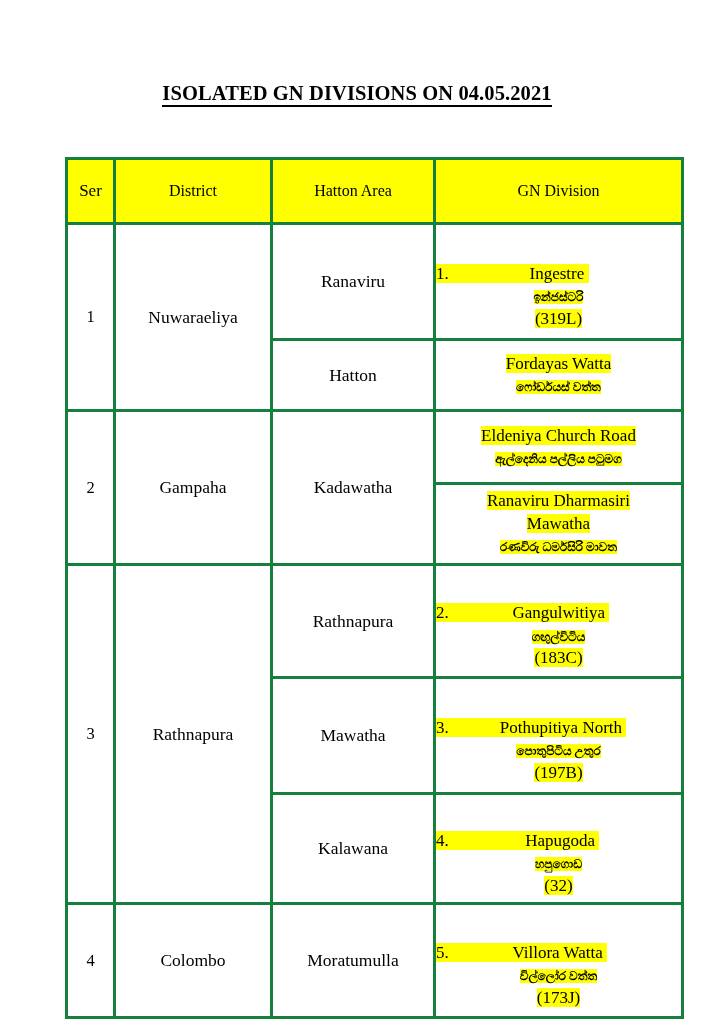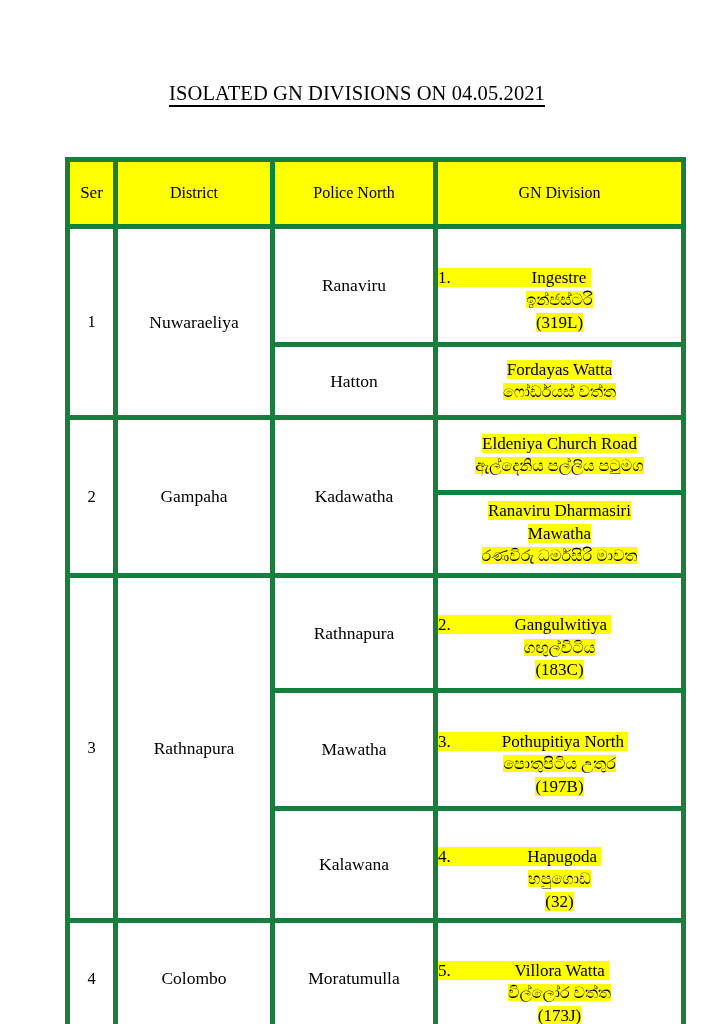--- a/index.html
+++ b/index.html
@@ -23,21 +23,21 @@
   }
 
   
   .doc-title {
     position: absolute;
     top: 82px;
     left: 0;
     width: 714px;
     text-align: center;
     font-size: 20.5px;
-    font-weight: normal;
+    font-weight: bold;
     letter-spacing: 0.1px;
     line-height: 1.1;
   }
   .doc-title span {
     border-bottom: 2px solid #000;
     padding-bottom: 1px;
   }
 
   
   .tbl-wrap {
@@ -45,21 +45,21 @@
     top: 157px;
     left: 65px;
     width: 616px;
   }
   table.gn {
     border-collapse: collapse;
     width: 616px;
     table-layout: fixed;
   }
   table.gn td, table.gn th {
-    border: 5px solid #15803d;
+    border: 3px solid #15803d;
     vertical-align: middle;
     text-align: center;
     padding: 0;
     font-weight: normal;
   }
   
   col.c-ser   { width: 48px; }
   col.c-dist  { width: 157px; }
   col.c-pol   { width: 163px; }
   col.c-gn    { width: 248px; }
@@ -102,21 +102,22 @@
     display: block;
     text-align: left;
     white-space: pre;
     margin-top: 30px;
   }
   .gn-num-line .hl {
     background: #ffff00;
   }
   .si {
     font-family: "Liberation Serif", "DejaVu Sans", sans-serif;
-    font-size: 16px;
+    font-size: 12px;
+    font-weight: bold;
   }
 
   
   tr.r-norwood td { height: 113px; }
   tr.r-hatton  td { height: 68px; }
   tr.r-eldeniya td { height: 70px; }
   tr.r-ranaviru td { height: 78px; }
   tr.r-rathnapura td { height: 110px; }
   tr.r-rakwana td { height: 113px; }
   tr.r-kalawana td { height: 107px; }
@@ -137,21 +138,21 @@
         <col class="c-ser">
           <col class="c-dist">
           <col class="c-pol">
           <col class="c-gn">
       </colgroup>
 
       <thead>
         <tr>
           <th class="ser-h">Ser</th>
           <th>District</th>
-          <th>Police North</th>
+          <th>Hatton Area</th>
           <th>GN Division</th>
         </tr>
       </thead>
 
       <tbody>
 
         <tr class="r-norwood">
           <td class="ser" rowspan="2">1</td>
           <td class="district" rowspan="2">Nuwaraeliya</td>
           <td class="police">Ranaviru</td>

